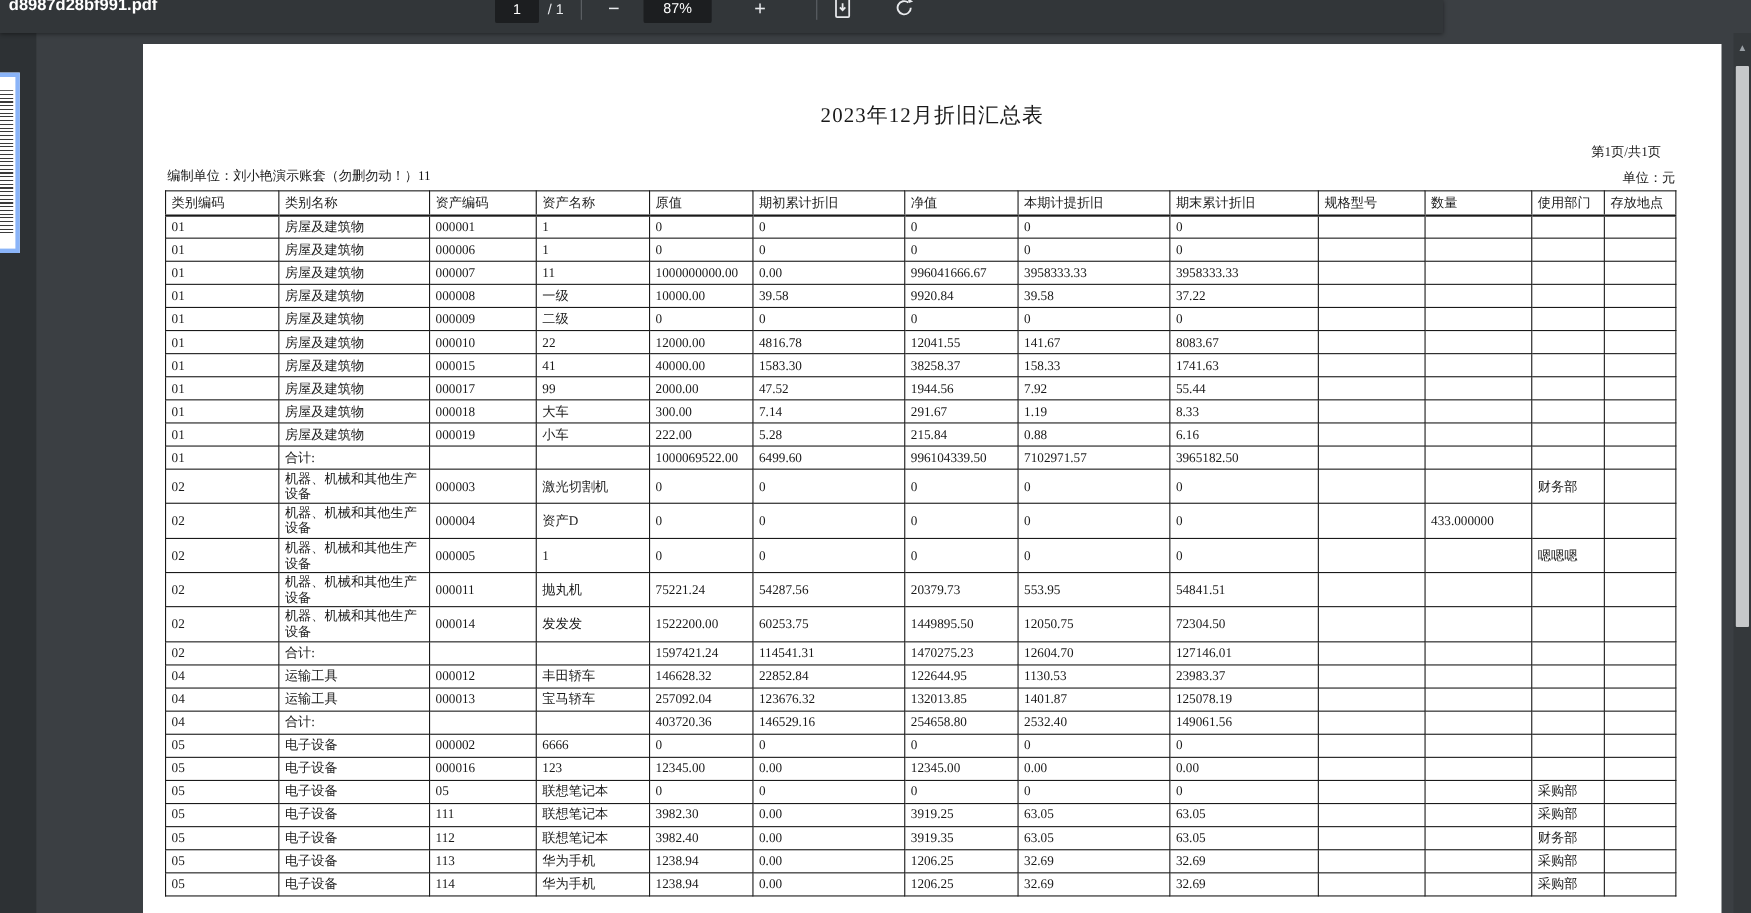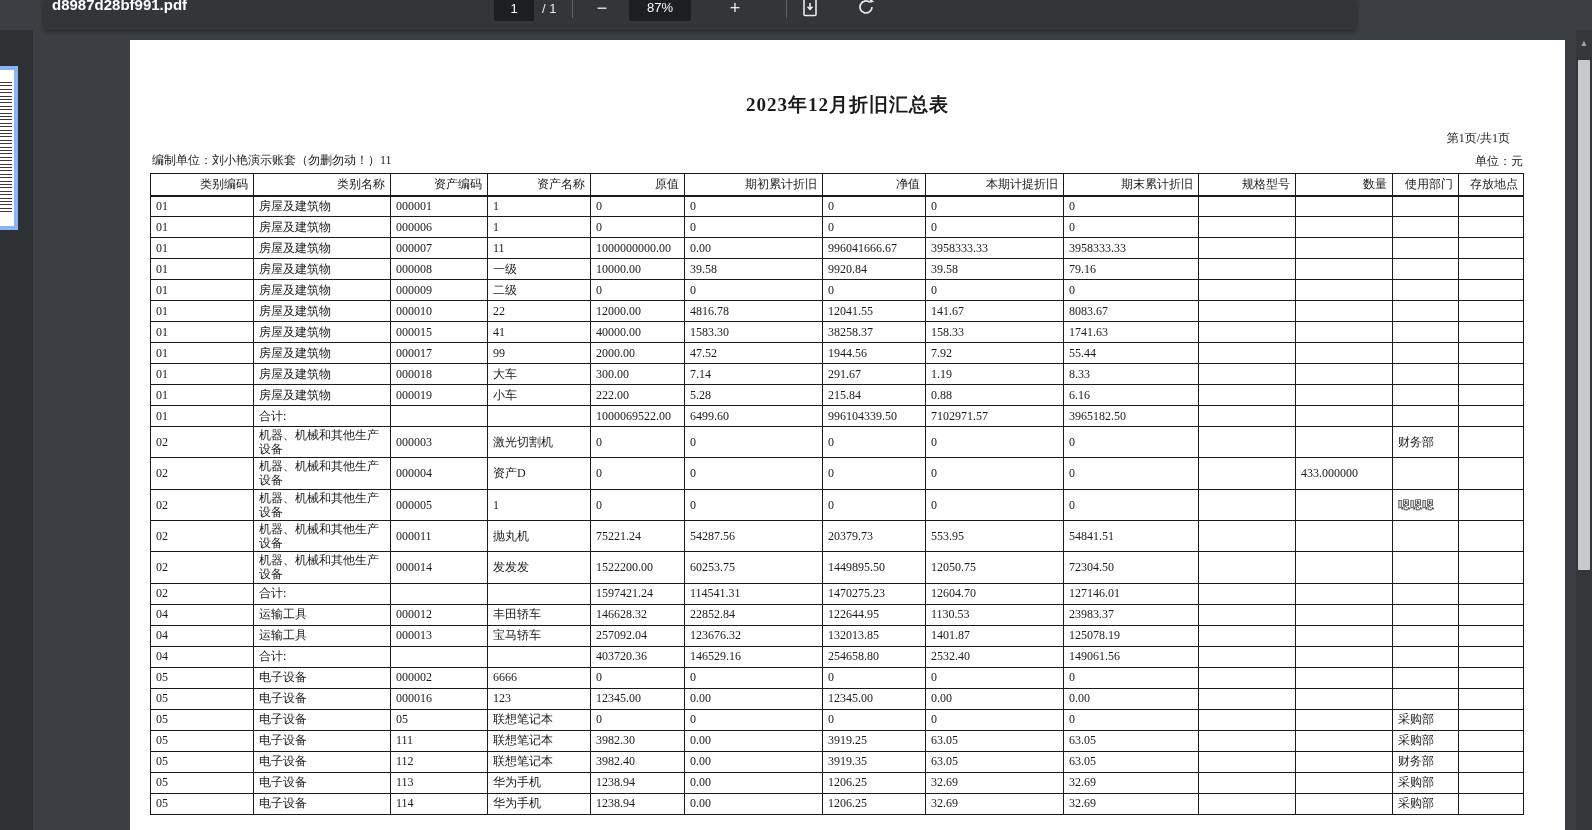--- a/index.html
+++ b/index.html
@@ -8,21 +8,20 @@
     position: relative;
     background: #3b3f43;
     font-family: "Liberation Sans", sans-serif;
   }
 
   
   .toolbar {
     position: absolute; top: 0; left: 0; width: 1312px; height: 30px;
     background: #323639; overflow: hidden; z-index: 10;
     box-shadow: 0 1px 4px rgba(0,0,0,.45);
-    margin-left: 44px;
   }
   .toolbar-inner { position: absolute; top: -14px; left: 0; width: 100%; height: 44px; }
   .tb-item { position: absolute; color: #e8eaed; }
   .filename { left: 8px; top: 10px; font-size: 15px; font-weight: 700; color: #ffffff; white-space: nowrap; }
   .page-box {
     left: 450px; top: 9px; width: 40px; height: 26px;
     background: #1c1e20; border: none; border-radius: 2px;
     color: #fff; text-align: center; font-size: 13px; font-family: "Liberation Sans", sans-serif;
   }
   .page-total { left: 498px; top: 15px; font-size: 13px; }
@@ -51,36 +50,36 @@
   }
 
   
   .page {
     position: absolute; left: 130px; top: 40px; width: 1435px; height: 1180px;
     background: #ffffff; z-index: 4;
     font-family: "Liberation Serif", "DejaVu Serif", serif; color: #1a1a1a;
   }
   .doc-title {
     position: absolute; top: 52px; left: 0; width: 100%;
-    text-align: center; font-size: 19px; font-weight: 700; letter-spacing: 1px;
+    text-align: center; font-size: 19px; font-weight: 400; letter-spacing: 1px;
   }
   .page-info { position: absolute; top: 90px; right: 55px; font-size: 12px; margin-left: 17px; }
   .prepared-by { position: absolute; top: 112px; left: 22px; font-size: 12px; }
   .unit-label { position: absolute; top: 113px; right: 42px; font-size: 12px; text-align: right; }
 
   table.dep {
     position: absolute; left: 20px; top: 133px;
     border-collapse: collapse; table-layout: fixed; width: 1373px;
     font-size: 12px;
   }
   .dep th, .dep td {
     border: 1px solid #1a1a1a; overflow: hidden;
     padding: 1px 5px; line-height: 1.18; vertical-align: middle;
   }
-  .dep th { height: 22px; font-weight: 400; text-align: right; border-bottom-width: 2px; }
+  .dep th { height: 22px; font-weight: 400; text-align: left; border-bottom-width: 2px; }
   .dep td { height: 21px; text-align: left; word-break: break-all; }
 
   
   .scrollbar {
     position: absolute; right: 0; top: 30px; width: 16px; height: 800px;
     background: #34383b; z-index: 6;
   }
   .scroll-up {
     position: absolute; top: 0; left: 0; width: 16px; height: 26px;
     background: none; border: none; color: #9aa0a6; font-size: 9px; cursor: pointer;
@@ -241,21 +240,21 @@
         </tr>
         <tr>
           <td>01</td>
           <td>房屋及建筑物</td>
           <td>000008</td>
           <td>一级</td>
           <td>10000.00</td>
           <td>39.58</td>
           <td>9920.84</td>
           <td>39.58</td>
-          <td>79.16</td>
+          <td>37.22</td>
           <td></td>
           <td></td>
           <td></td>
           <td></td>
         </tr>
         <tr>
           <td>01</td>
           <td>房屋及建筑物</td>
           <td>000009</td>
           <td>二级</td>

